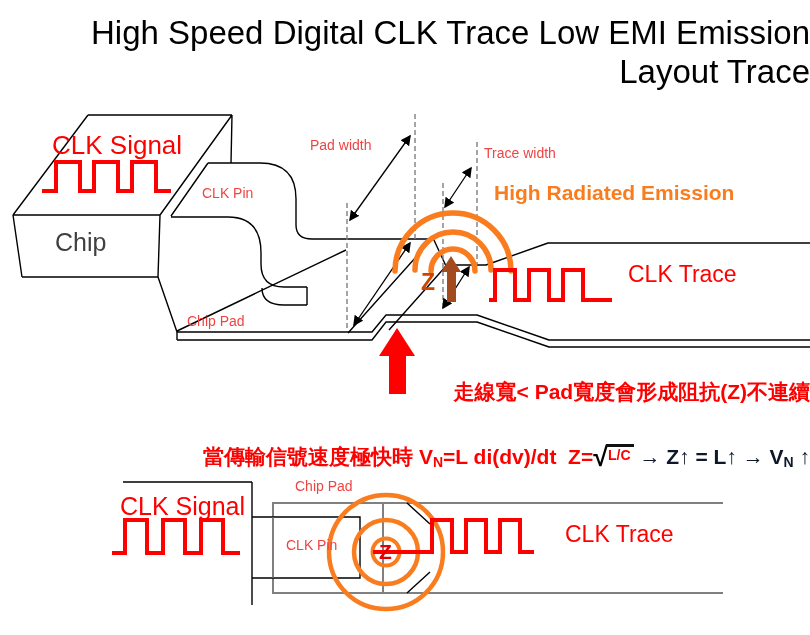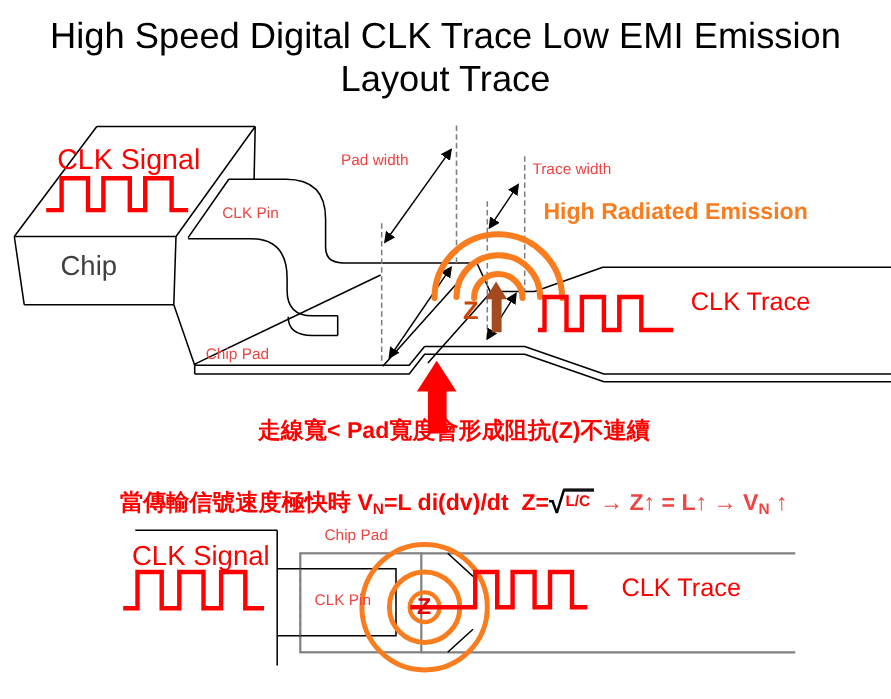--- a/index.html
+++ b/index.html
@@ -2,34 +2,34 @@
 <html><head>
 <meta charset="utf-8">
 <style>
   html,body{margin:0;padding:0;background:#fff;}
   #slide{
     position:relative;width:810px;height:635px;background:#fff;overflow:hidden;
     font-family:"Liberation Sans","DejaVu Sans",sans-serif;
   }
   #art{position:absolute;left:0;top:0;width:810px;height:635px;}
   .lbl{position:absolute;line-height:1;white-space:nowrap;color:#000;}
-  .center{left:0;right:0;text-align:center;}
+  .center{left:0;right:0;text-align:right;}
   .t-title{font-size:33px;color:#000;letter-spacing:0px;}
   .sig{font-size:26px;color:#FF0000;}
   .small{font-size:14px;color:#ef4444;text-align:center;}
   .emission{font-size:21px;font-weight:bold;color:#F97D1E;}
   .ztop{font-size:23px;font-weight:bold;color:#CC4400;}
   .trace{font-size:23px;color:#FF0000;}
   .chiplbl{font-size:25px;color:#404040;}
   .zbot{font-size:21px;font-weight:bold;color:#E00000;}
   .note{font-size:21px;font-weight:bold;padding-left:15px;}
   .note1{color:#FF0000;}
   .note2 span{white-space:pre;}
   .fred{color:#FF0000;}
-  .fdark{color:#ef4444;}
+  .fdark{color:#0f172a;}
   .subn{font-size:14px;vertical-align:-3px;}
   .sqrt{font-size:27px;color:#000;vertical-align:-2px;margin-right:-2px;}
   .radicand{display:inline-block;font-size:14px;color:#FF0000;border-top:3px solid #111;padding:1px 3px 0 2px;vertical-align:4px;margin-top:37px;}
 </style>
 </head>
 <body>
 
 <div id="slide">
 
   <svg id="art" viewBox="0 0 810 635" xmlns="http://www.w3.org/2000/svg">

